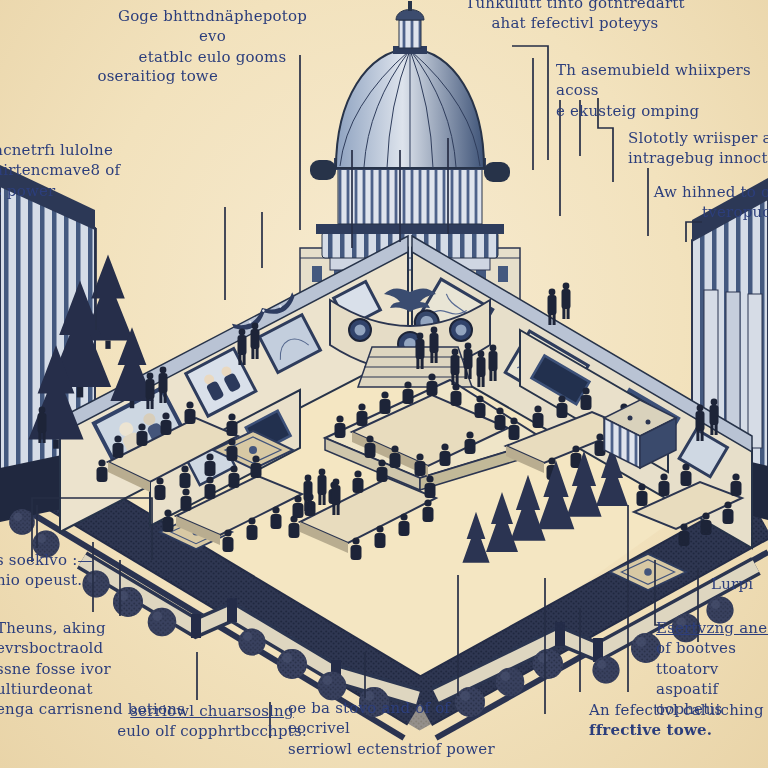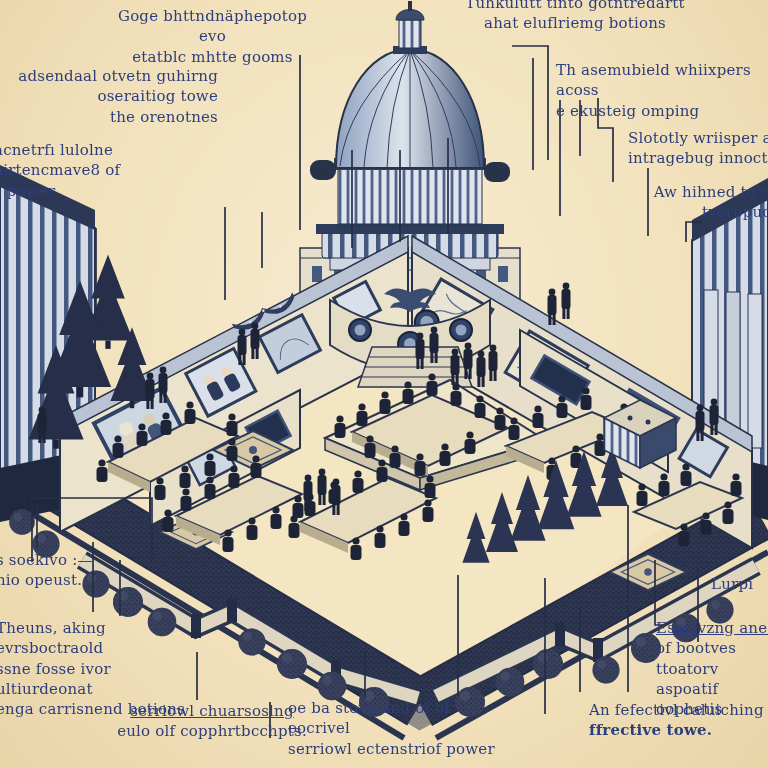--- a/index.html
+++ b/index.html
@@ -435,35 +435,33 @@
     <path d="M545,578 V714"></path>
     <path d="M580,608 V692"></path>
     <path d="M628,505 V692"></path>
     <path d="M655,560 V625 H663"></path>
     <path d="M698,568 V642"></path>
   </g>
 </svg>
 
 <div class="ann a1">
   <span>Goge bhttndnäphepotop evo</span>
-  <span>etatblc mhtte gooms</span>
+  <span>etatblc eulo gooms</span>
 </div>
 <div class="ann a2">
-  <span>adsendaal otvetn guhirng</span>
   <span>oseraitiog towe</span>
-  <span>the orenotnes</span>
 </div>
 <div class="ann a3">
   <span>acnetrfı lulolne</span>
   <span>airtencmave8 of</span>
   <span>s power</span>
 </div>
 <div class="ann a4">
   <span>Tuhkulutt tinto gotntredartt</span>
-  <span>ahat eluflriemg botions</span>
+  <span>ahat fefectivl poteyys</span>
 </div>
 <div class="ann a5">
   <span>Th asemubield whiixpers acoss</span>
   <span>e ekusteig omping</span>
 </div>
 <div class="ann a6">
   <span>Slototly wriisper acoss</span>
   <span>intragebug innocting</span>
 </div>
 <div class="ann a7">

